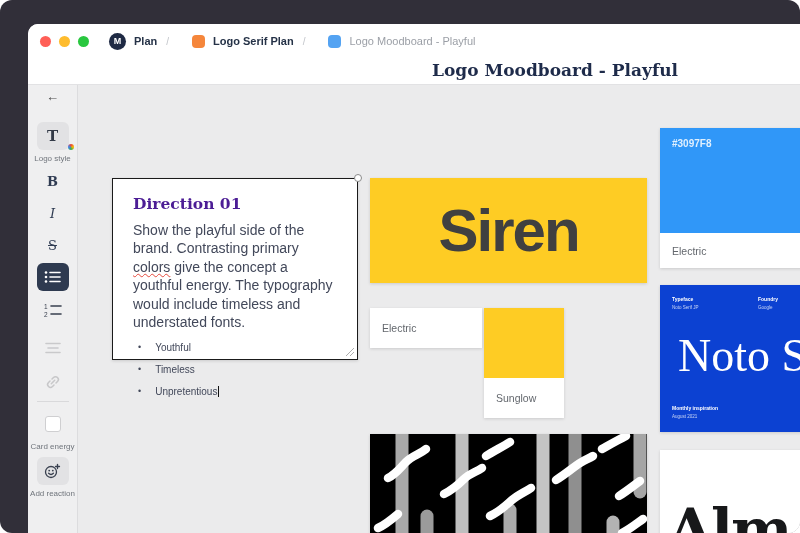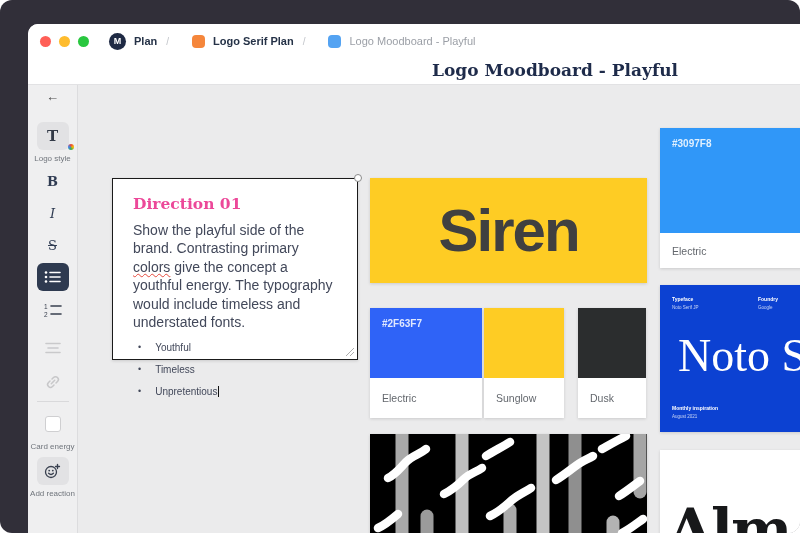--- a/index.html
+++ b/index.html
@@ -41,21 +41,21 @@
   .tstyle { position:relative; font-family:"DejaVu Serif", serif; font-size:15px; font-weight:bold; color:#333A47; }
   .tstyle-dot { position:absolute; right:-5px; bottom:0; width:6px; height:6px; border-radius:50%;
                 background:conic-gradient(#EA4335,#FBBC05,#34A853,#4285F4,#EA4335); }
   .sb-divider { width:32px; height:1px; background:#D9D9DB; }
 
   .canvas { position:relative; flex:1; background:#EBEBEC; overflow:hidden; }
   .card { position:absolute; background:#fff; box-shadow:0 1px 3px rgba(0,0,0,.14); }
 
   
   .note { left:34px; top:93px; width:246px; height:182px; border:1.5px solid #1A1A1A; padding:15px 20px; }
-  .note h2 { font-family:"DejaVu Serif", serif; font-size:15.5px; color:#ec4899; margin-bottom:8px; }
+  .note h2 { font-family:"DejaVu Serif", serif; font-size:15.5px; color:#4c1d95; margin-bottom:8px; }
   .note p { font-size:14px; line-height:1.32; color:#42485A; }
   .misspell { text-decoration:underline; text-decoration-style:wavy; text-decoration-color:#E5493C; text-decoration-thickness:1px; }
   .note ul { list-style:none; margin-top:10px; }
   .note li { display:flex; align-items:center; font-size:10px; color:#42485A; margin-bottom:11px; }
   .note li .dot { font-size:9px; margin:0 14px 0 5px; color:#42485A; }
   .caret { display:inline-block; width:1px; height:11px; background:#111; margin-left:1px; vertical-align:text-bottom; }
   .sel-handle { position:absolute; top:-5px; right:-5px; width:8px; height:8px; border-radius:50%;
                 background:#fff; border:1px solid #8A8A8A; }
   .resize { position:absolute; right:3px; bottom:3px; }
 
@@ -237,32 +237,25 @@
                 <line x1="5" y1="9" x2="9" y2="5"></line>
               </g>
           </svg>
         </div>
 
         <div class="card siren" style="background-color: rgb(254, 204, 36);">
           <span style="color: #404040;">Siren</span>
         </div>
 
         <div class="card swcard palA">
-          <div class="swatch pal-sw" style="background-color: rgb(47, 99, 247);">
-            <span class="hex">#2F63F7</span>
-          </div>
           <div class="swname pal-nm">Electric</div>
         </div>
         <div class="card swcard palB">
           <div class="swatch pal-sw" style="background-color: rgb(254, 204, 36);"></div>
           <div class="swname pal-nm">Sunglow</div>
-        </div>
-        <div class="card swcard palC">
-          <div class="swatch pal-sw" style="background-color: rgb(43, 45, 46);"></div>
-          <div class="swname pal-nm">Dusk</div>
         </div>
 
         <div class="card swcard elight">
           <div class="swatch" style="background-color: rgb(48, 151, 248);">
             <span class="hex">#3097F8</span>
           </div>
           <div class="swname">Electric</div>
         </div>
 
         <div class="card noto" style="background-color: rgb(12, 65, 210);">

